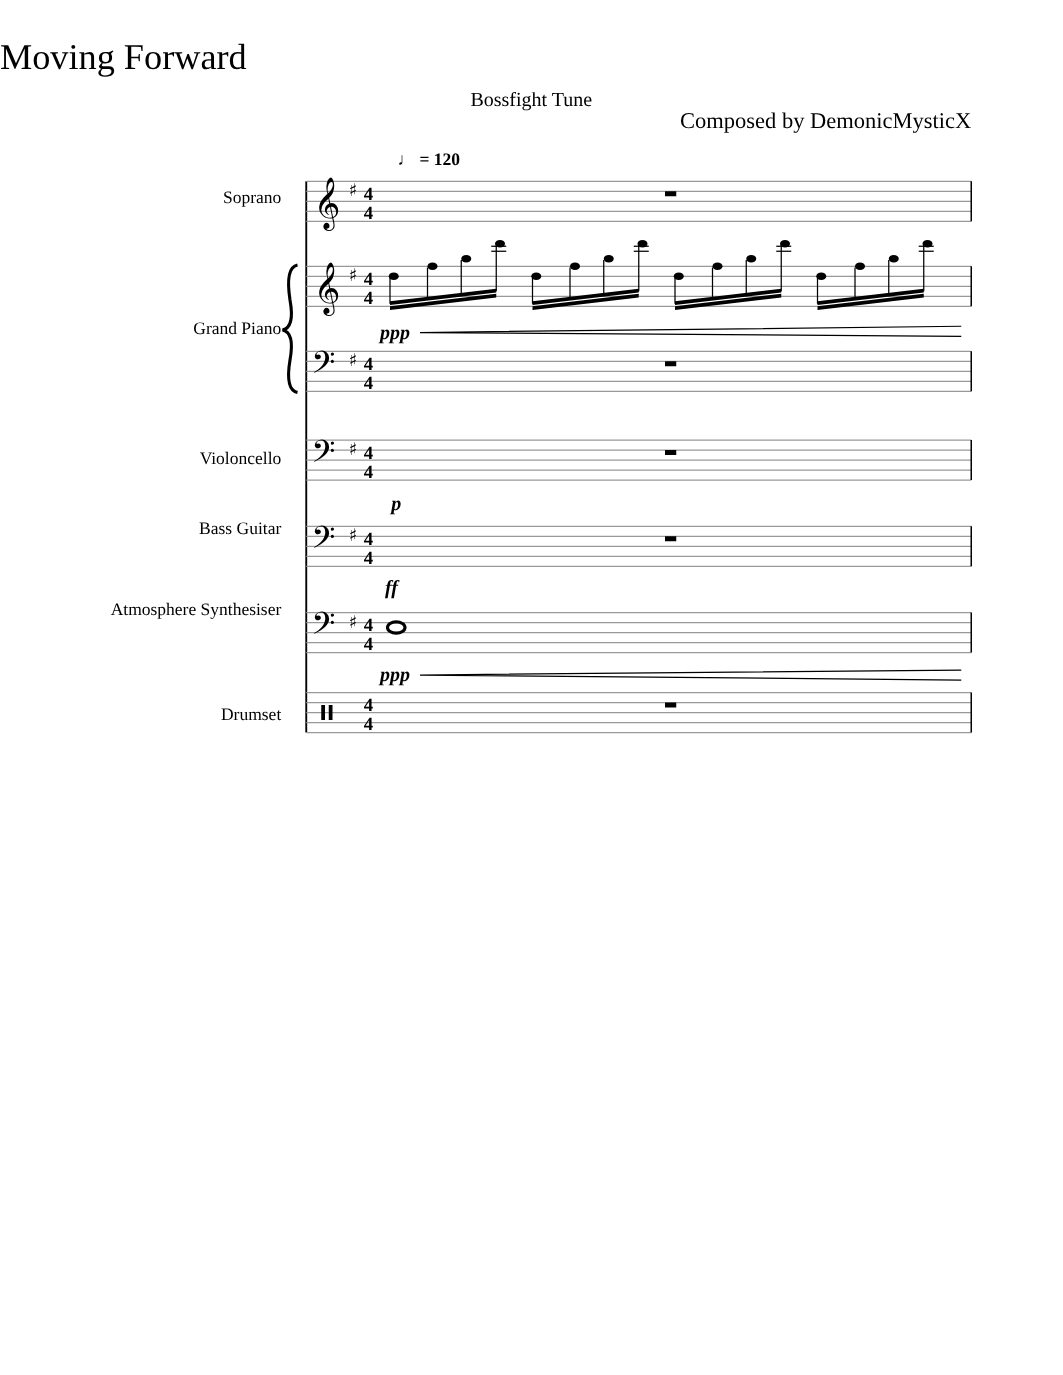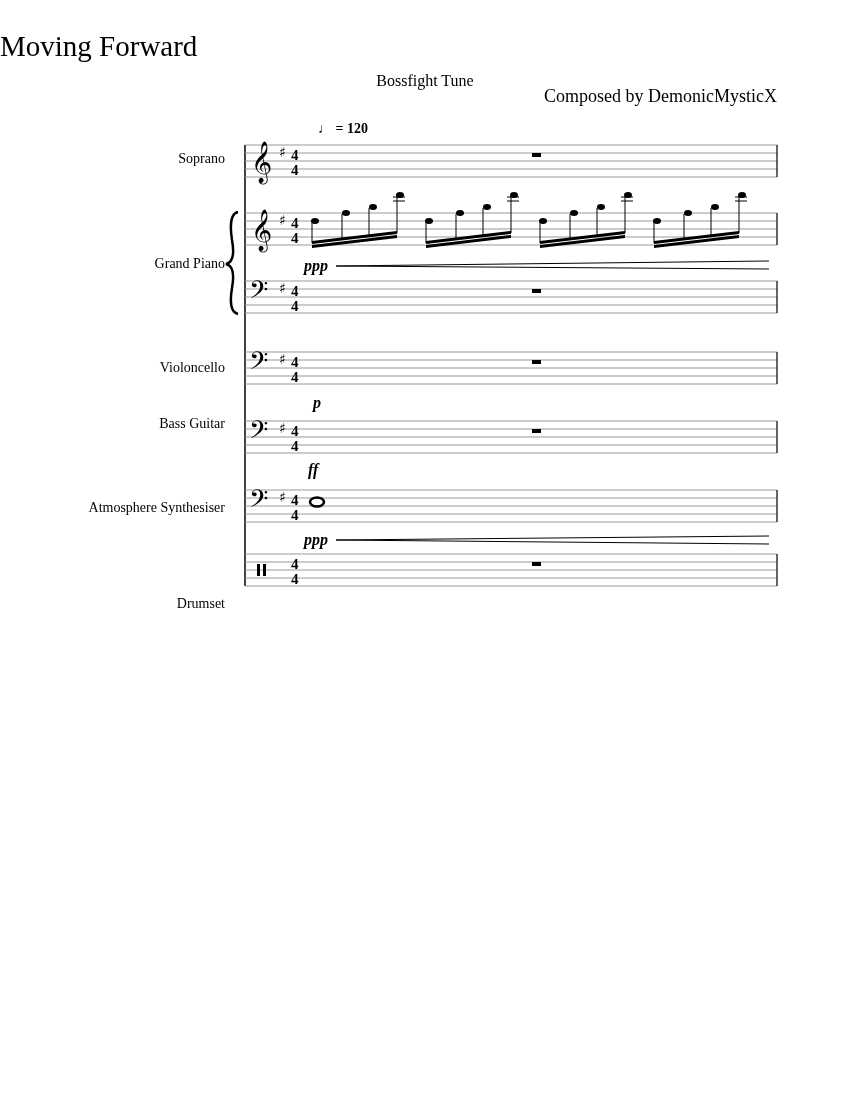--- a/index.html
+++ b/index.html
@@ -19,22 +19,22 @@
 <div class="abs title">Moving Forward</div>
 <div class="abs subtitle">Bossfight Tune</div>
 <div class="abs composer">Composed by DemonicMysticX</div>
 
 <div class="abs tempo"><span>♩</span> <span>= 120</span></div>
 
 <div class="abs inst" style="top:151px">Soprano</div>
 <div class="abs inst" style="top:256px">Grand Piano</div>
 <div class="abs inst" style="top:360px">Violoncello</div>
 <div class="abs inst" style="top:416px">Bass Guitar</div>
-<div class="abs inst" style="top:500px">Atmosphere Synthesiser</div>
-<div class="abs inst" style="top:596px">Drumset</div>
+<div class="abs inst" style="top:481px">Atmosphere Synthesiser</div>
+<div class="abs inst" style="top:565px">Drumset</div>
 
 <svg class="score" width="850" height="1100" viewBox="0 0 850 1100">
   <defs>
     <g id="staff">
       <line x1="0" y1="0" x2="532" y2="0" stroke="#999" stroke-width="1"></line>
       <line x1="0" y1="8" x2="532" y2="8" stroke="#999" stroke-width="1"></line>
       <line x1="0" y1="16" x2="532" y2="16" stroke="#999" stroke-width="1"></line>
       <line x1="0" y1="24" x2="532" y2="24" stroke="#999" stroke-width="1"></line>
       <line x1="0" y1="32" x2="532" y2="32" stroke="#999" stroke-width="1"></line>
       <line x1="532" y1="0" x2="532" y2="32" stroke="#000" stroke-width="1.2"></line>

